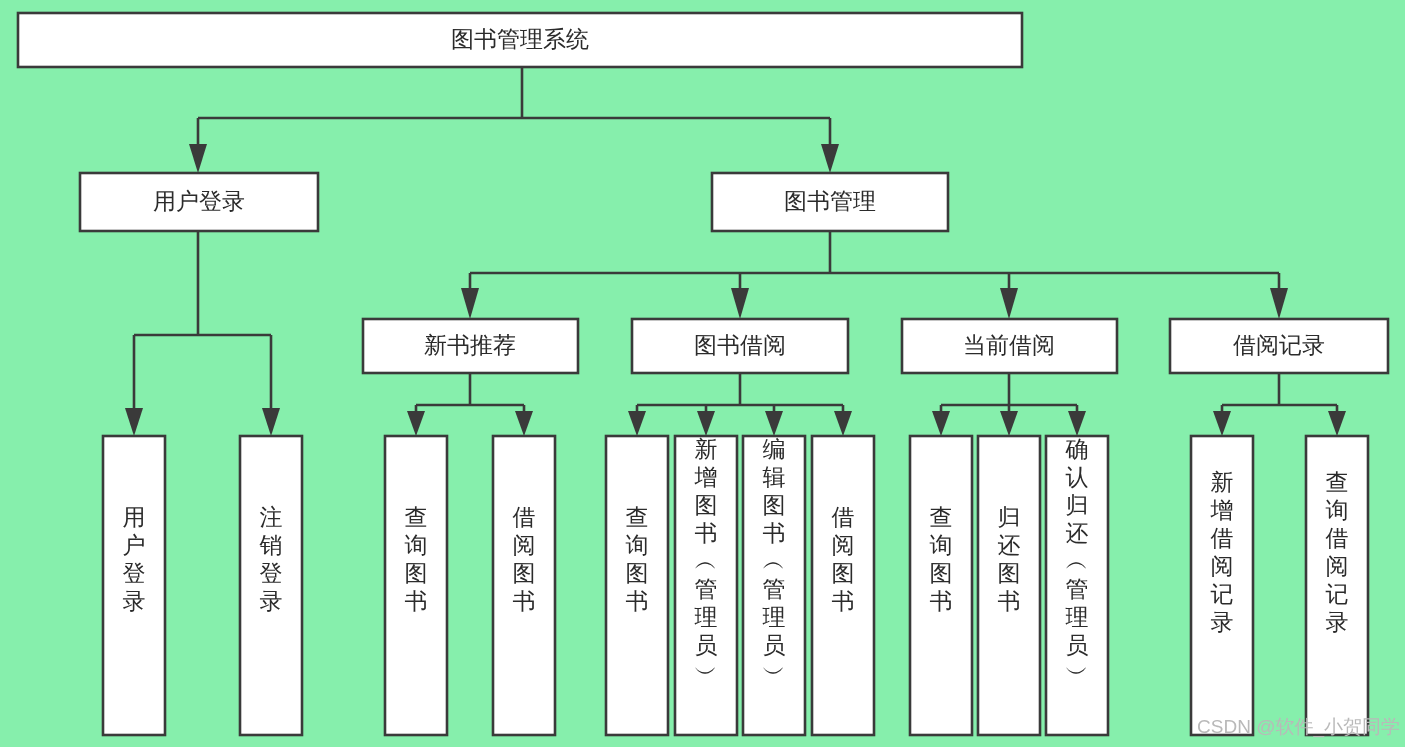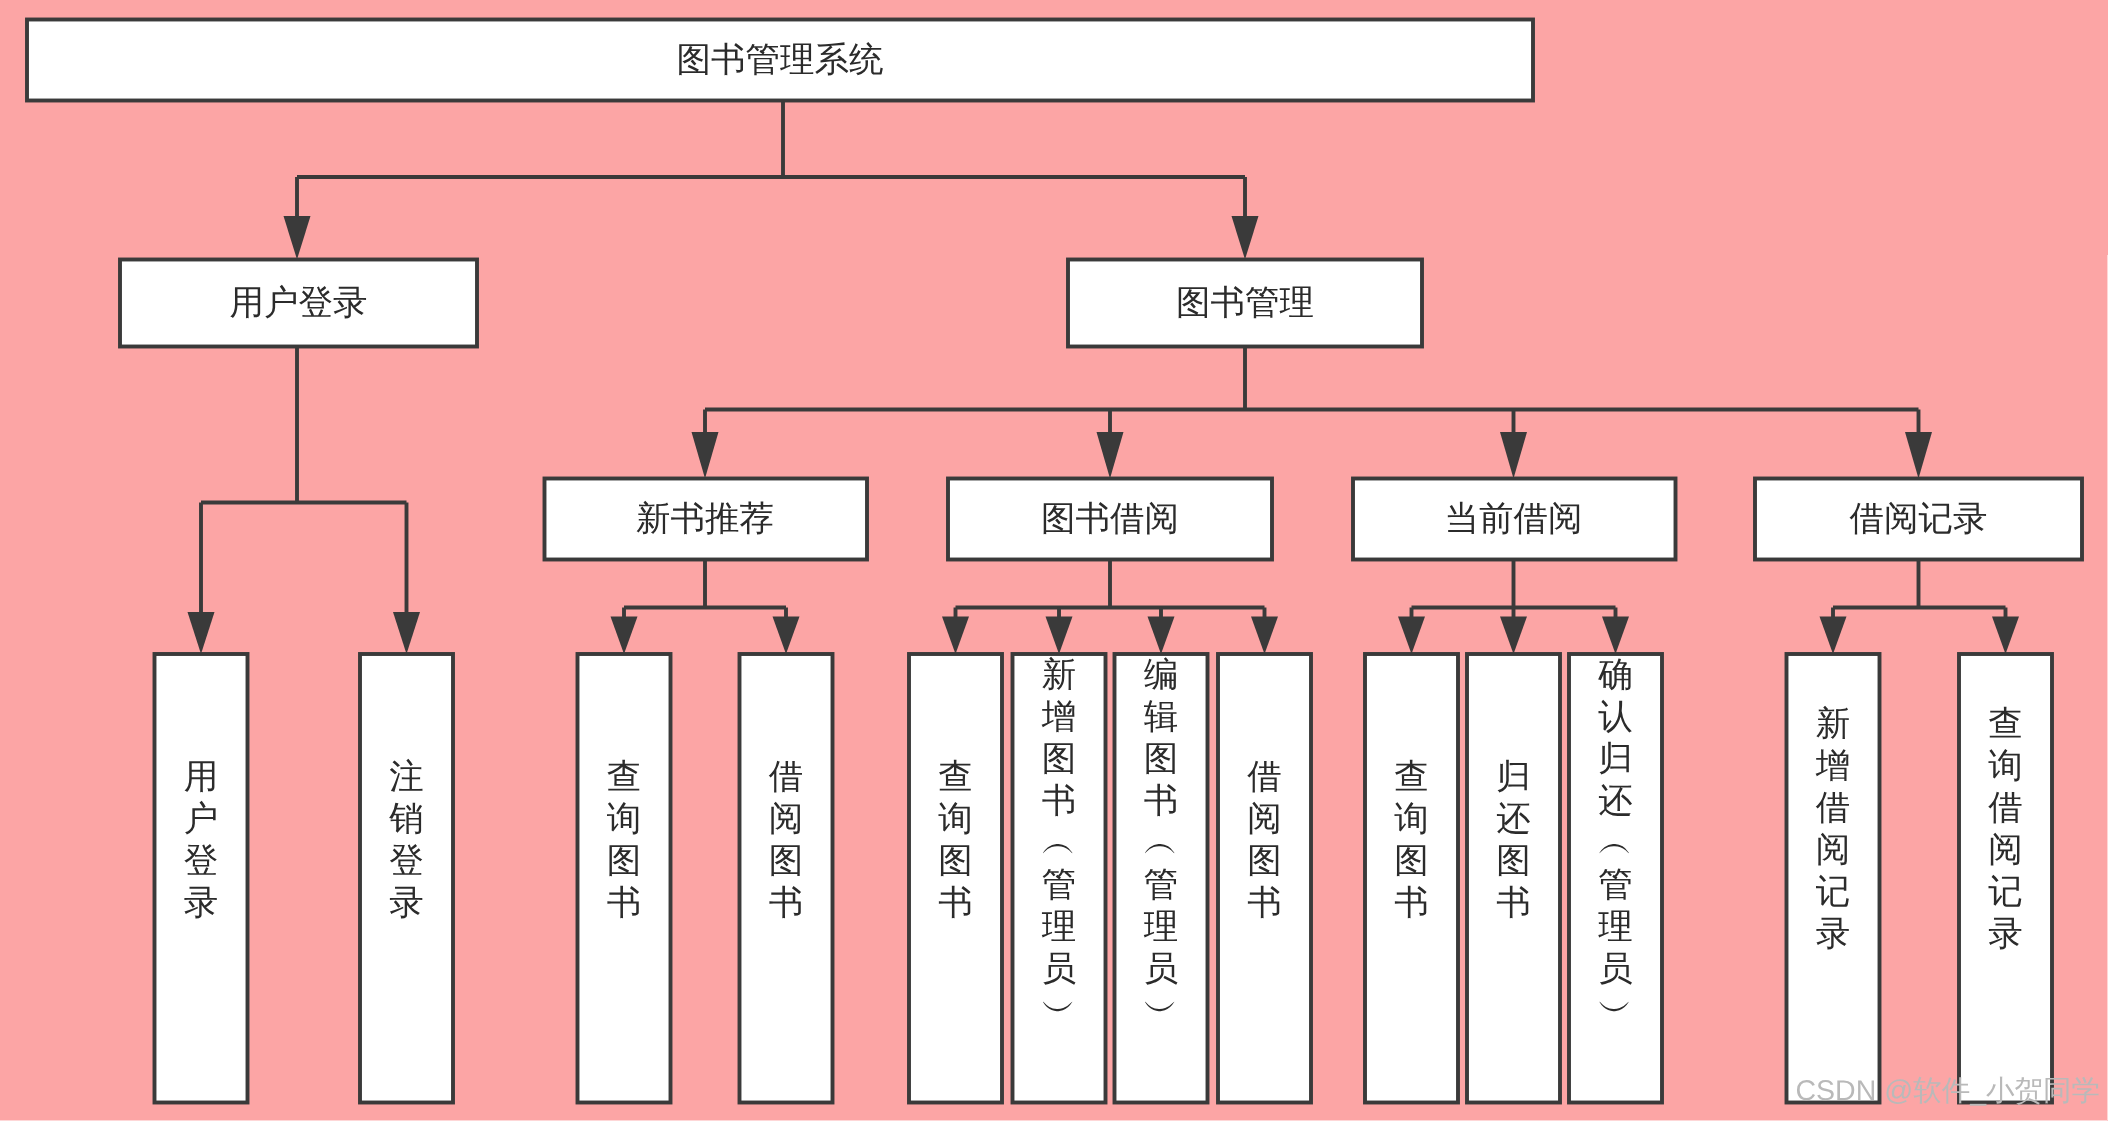--- a/index.html
+++ b/index.html
@@ -11,21 +11,21 @@
   body {
     width: 1405px;
     height: 747px;
     font-family: "Liberation Sans", "DejaVu Sans", sans-serif;
     overflow: hidden;
   }
   #diagram-root {
     position: relative;
     width: 1405px;
     height: 747px;
-    background: #fca5a5;
+    background: #86efac;
   }
   svg.diagram-canvas {
     position: absolute;
     left: 0;
     top: 0;
     width: 1405px;
     height: 747px;
     display: block;
   }
   .node-box {

